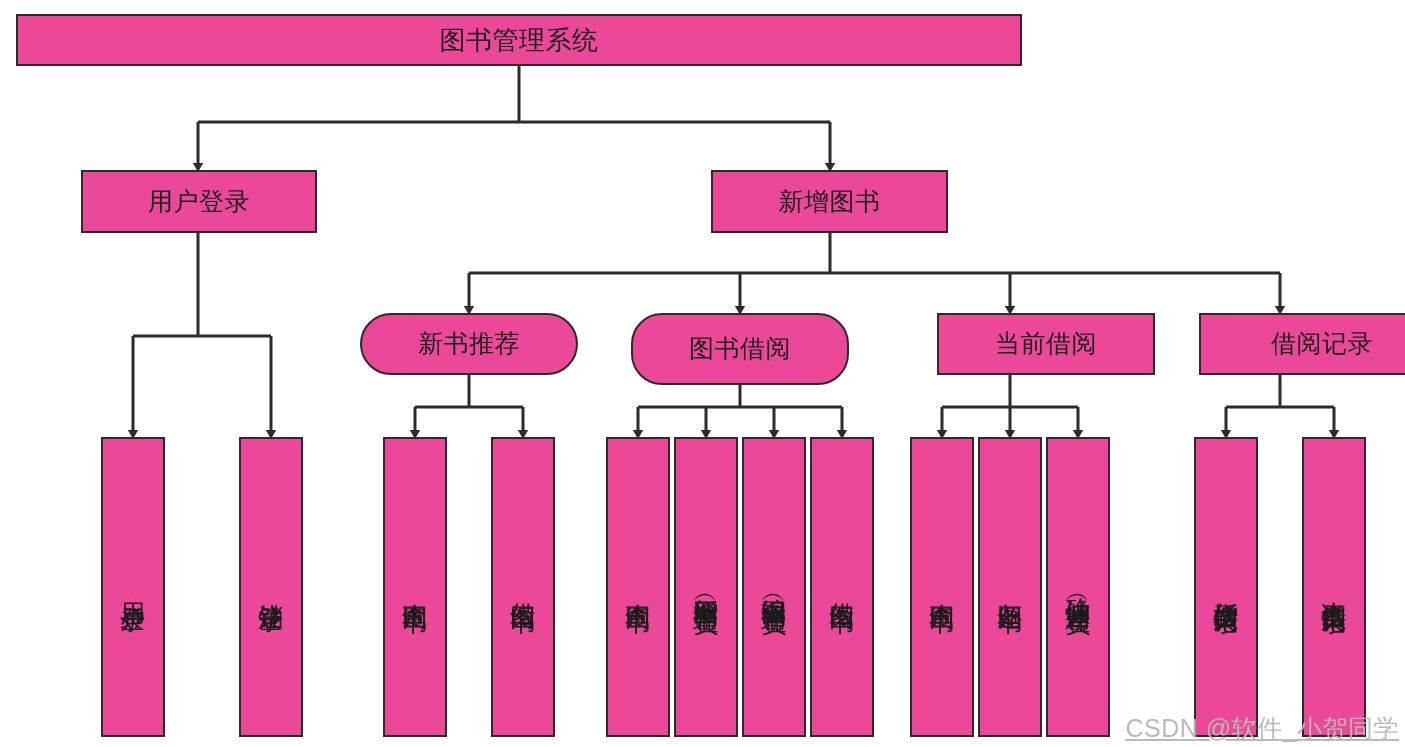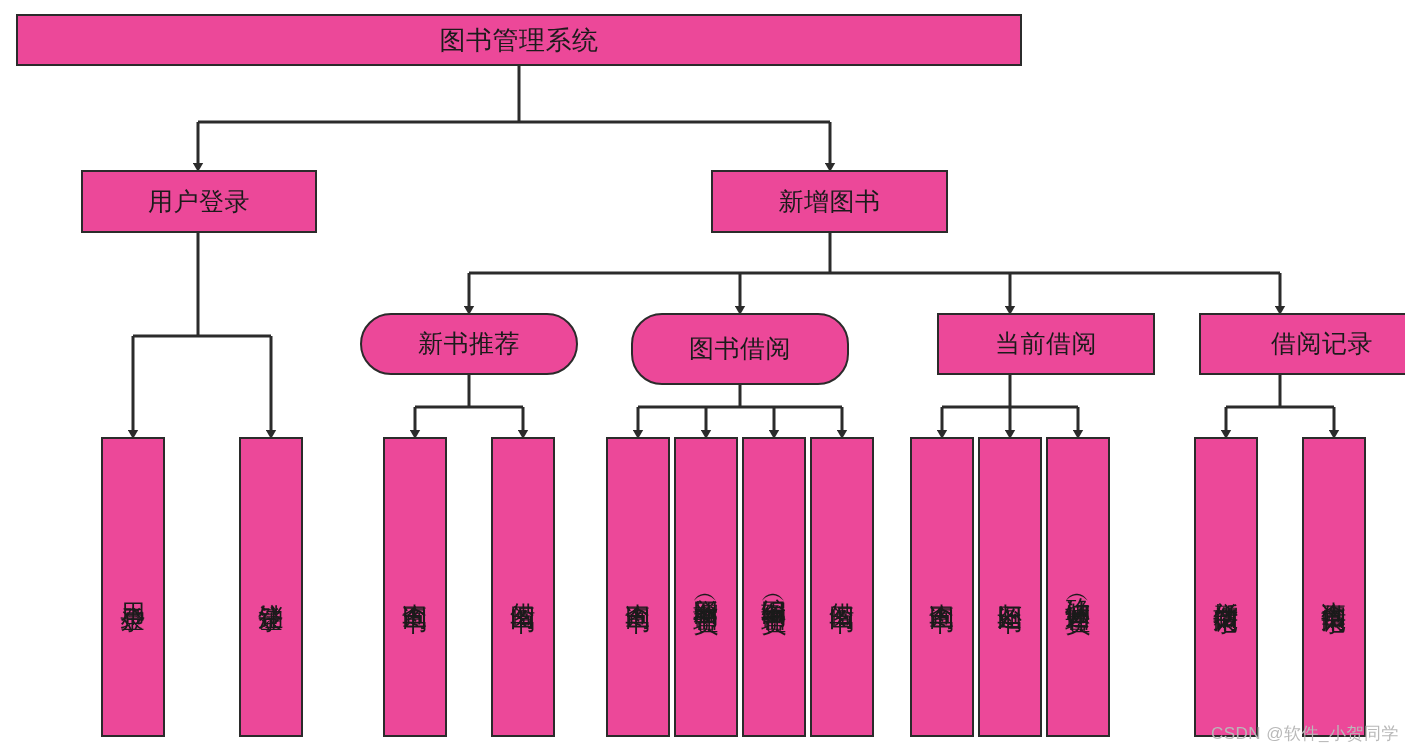--- a/index.html
+++ b/index.html
@@ -58,25 +58,26 @@
     position:absolute;
     left:0;top:0;
     width:1405px;height:747px;
     pointer-events:none;
   }
   
   .watermark{
     position:absolute;
     right:6px;
     bottom:2px;
-    font-size:17px;
+    font-size:25px;
     color:#b9b9b9;
     letter-spacing:0.5px;
     white-space:nowrap;
     user-select:none;
+    text-decoration:underline;
   }
 </style>
 </head>
 <body>
 
 <div id="canvas">
 
   <svg id="wires" viewBox="0 0 1405 747" width="1405" height="747" aria-hidden="true">
     <defs>
       <marker id="arrow" viewBox="0 0 12 14" refX="1.5" refY="7" markerWidth="9" markerHeight="11" orient="auto-start-reverse" markerUnits="userSpaceOnUse">

